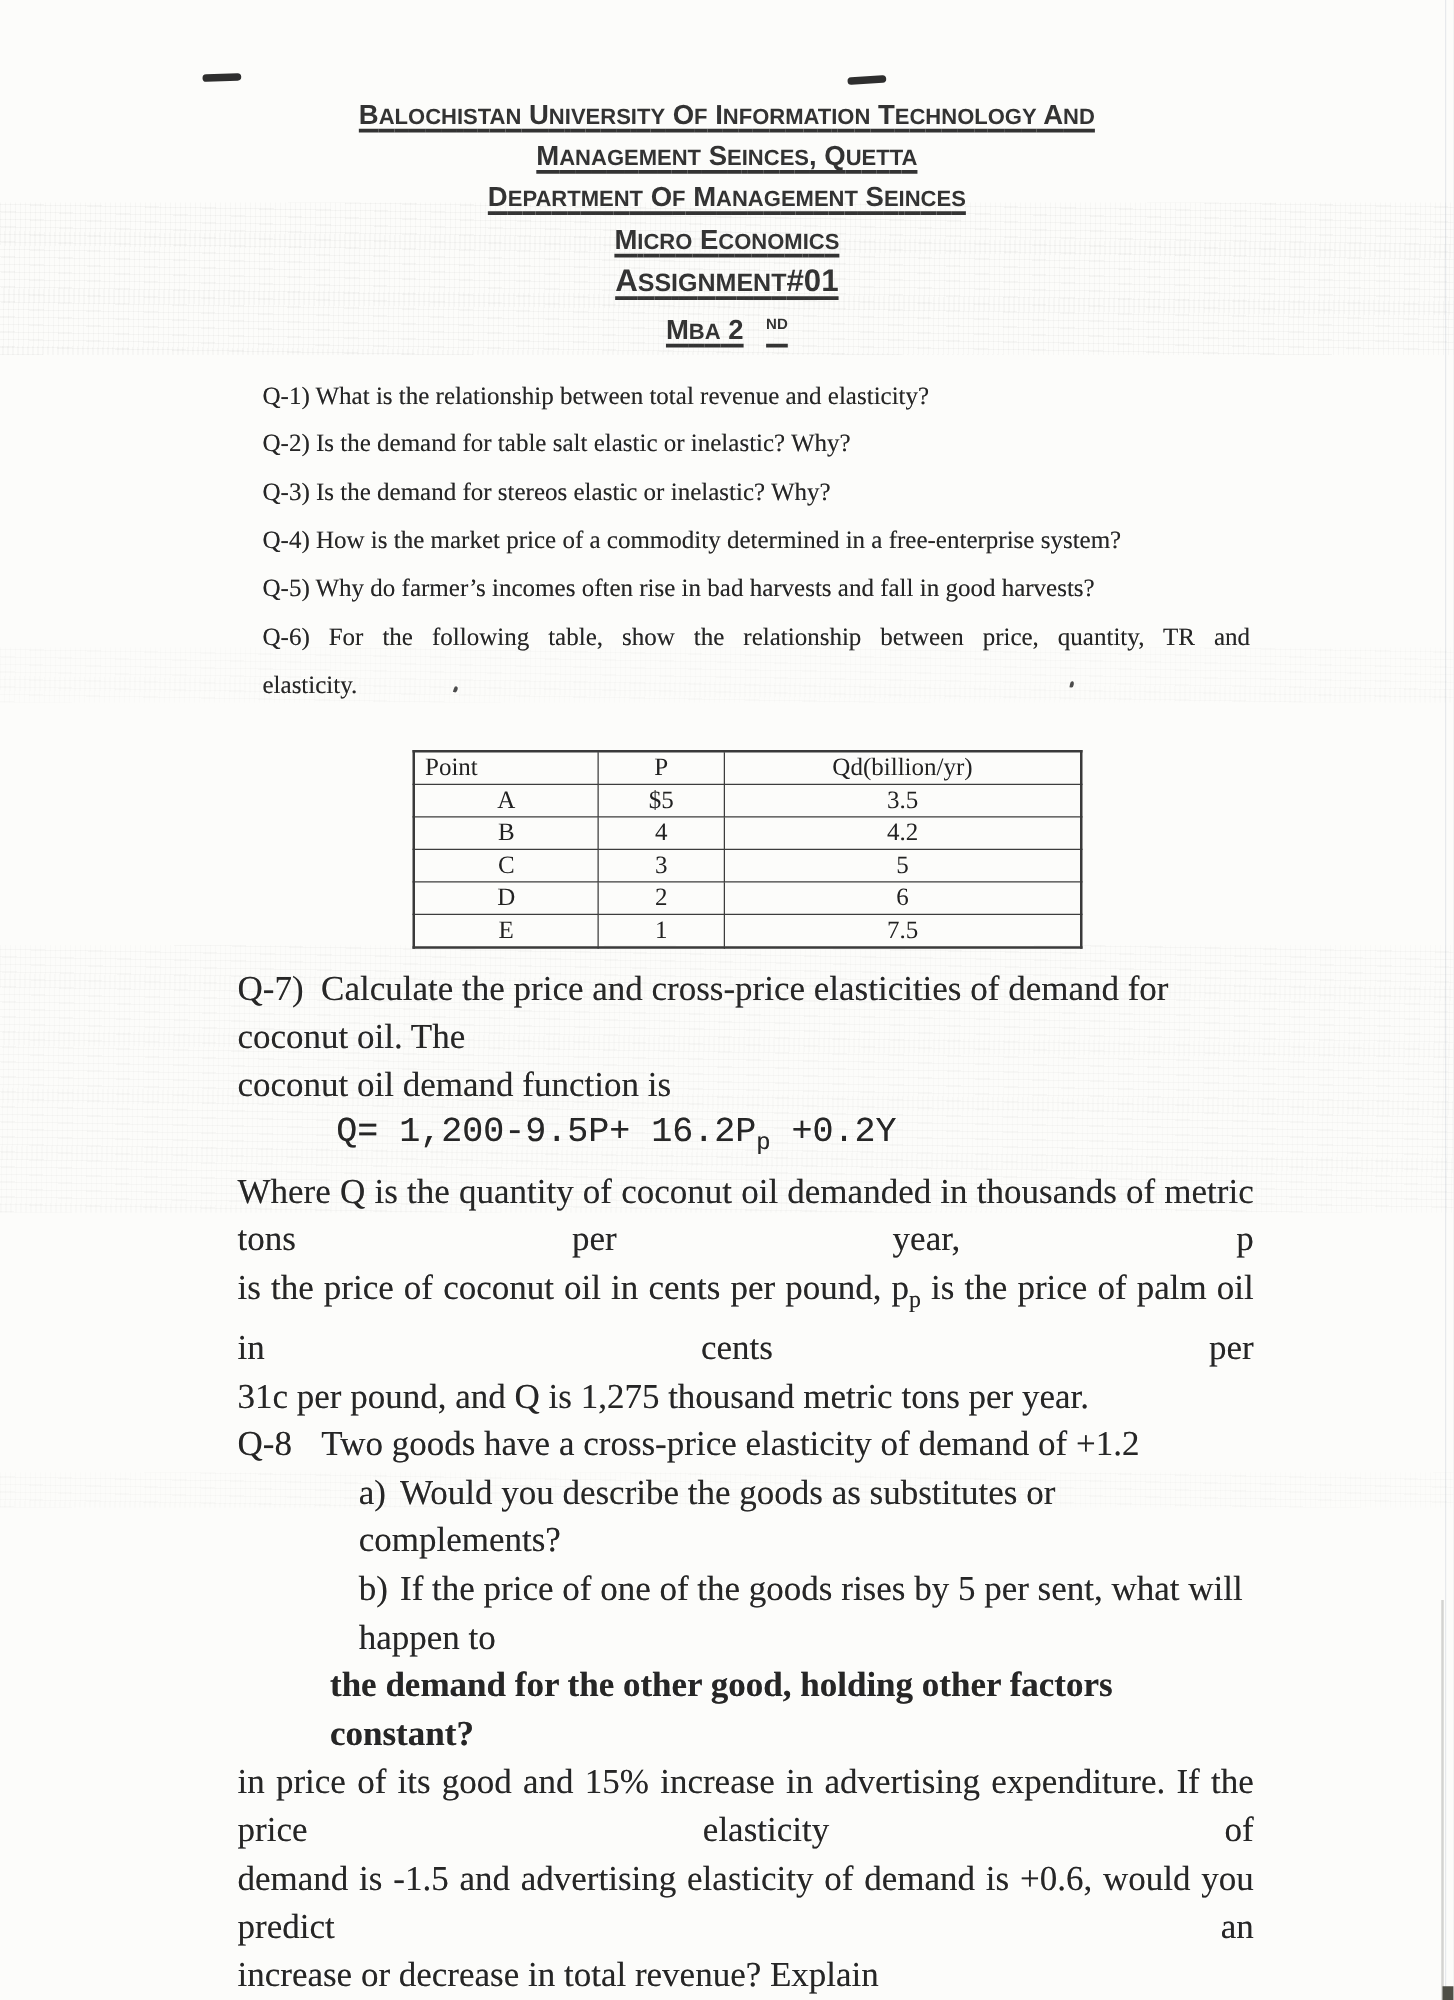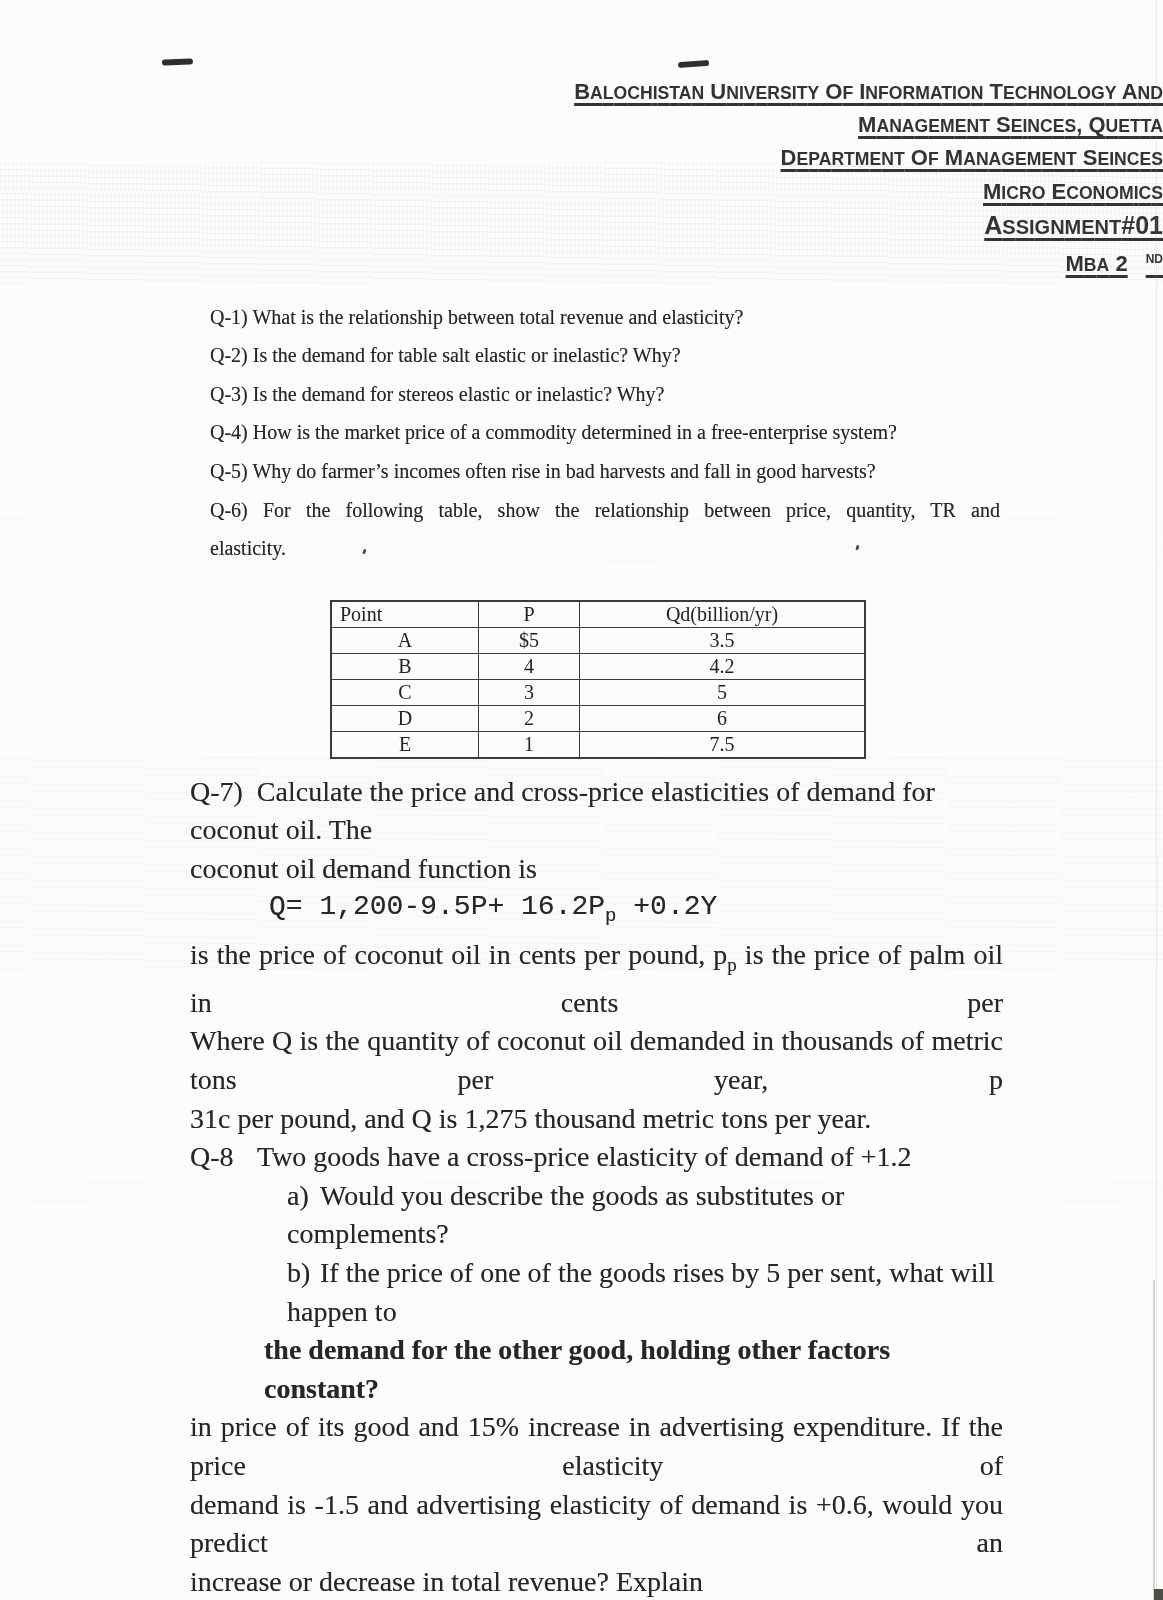--- a/index.html
+++ b/index.html
@@ -27,21 +27,21 @@
   .dash1{left:162px;top:59px;width:31px;height:6px;transform:rotate(-2deg);}
   .dash2{left:678px;top:61px;width:31px;height:6px;transform:rotate(-4deg);}
   .speck{position:absolute;width:3px;height:5px;background:#4c4c4c;border-radius:60% 60% 60% 0;}
   .sp1{left:363px;top:549px;transform:rotate(18deg);}
   .sp2{left:856px;top:545px;transform:rotate(10deg);}
   .edgeline{position:absolute;top:0;right:6px;width:1px;height:100%;background:rgba(150,160,180,0.20);}
   .edgeline2{position:absolute;right:8px;top:1280px;width:2px;height:320px;background:#d3d3d1;}
   .corner{position:absolute;right:0;bottom:0;width:9px;height:11px;background:#4e4e46;}
   
   .hdr{
-    padding-top:76px;text-align:right;
+    padding-top:76px;text-align:center;
     font-family:"Liberation Sans", sans-serif;
     font-weight:bold;color:#333;
   }
   .hl{
     line-height:32.2px;font-size:22px;letter-spacing:0px;
     text-decoration:underline;text-decoration-thickness:2.5px;text-underline-offset:4px;
   }
   .hl-lg{font-size:25px;}
   .csm{font-size:0.8em;}
   .hsup{font-size:12px;vertical-align:super;margin-left:18px;}
@@ -143,22 +143,22 @@
         <td>1</td>
         <td>7.5</td>
       </tr>
     </tbody>
   </table>
 
   <section class="block2">
     <div class="ln pre">Q-7)  Calculate the price and cross-price elasticities of demand for coconut oil. The</div>
     <div class="ln">coconut oil demand function is</div>
     <div class="ln formula"><span>Q= 1,200-9.5P+ 16.2P</span><sub>p</sub><span> +0.2Y</span></div>
+    <div class="ln just">Where Q is the quantity of coconut oil demanded in thousands of metric tons per year, p</div>
     <div class="ln just"><span>is the price of coconut oil in cents per pound, p</span><sub>p</sub><span> is the price of palm oil in cents per</span></div>
-    <div class="ln just">Where Q is the quantity of coconut oil demanded in thousands of metric tons per year, p</div>
     <div class="ln">31c per pound, and Q is 1,275 thousand metric tons per year.</div>
 
     <div class="ln"><span class="qlabel">Q-8</span><span>Two goods have a cross-price elasticity of demand of +1.2</span></div>
     <div class="ln abitem"><span class="ablabel">a)</span><span>Would you describe the goods as substitutes or complements?</span></div>
     <div class="ln abitem pre"><span class="ablabel">b)</span><span>If the price of one of the goods rises by 5 per sent, what will   happen to</span></div>
     <div class="ln bcont">the demand for the other good, holding other factors constant?</div>
 
     <div class="ln just">in price of its good and 15% increase in advertising expenditure. If the price elasticity of</div>
     <div class="ln just">demand is -1.5 and advertising elasticity of demand is +0.6, would you predict an</div>
     <div class="ln">increase or decrease in total revenue? Explain</div>

